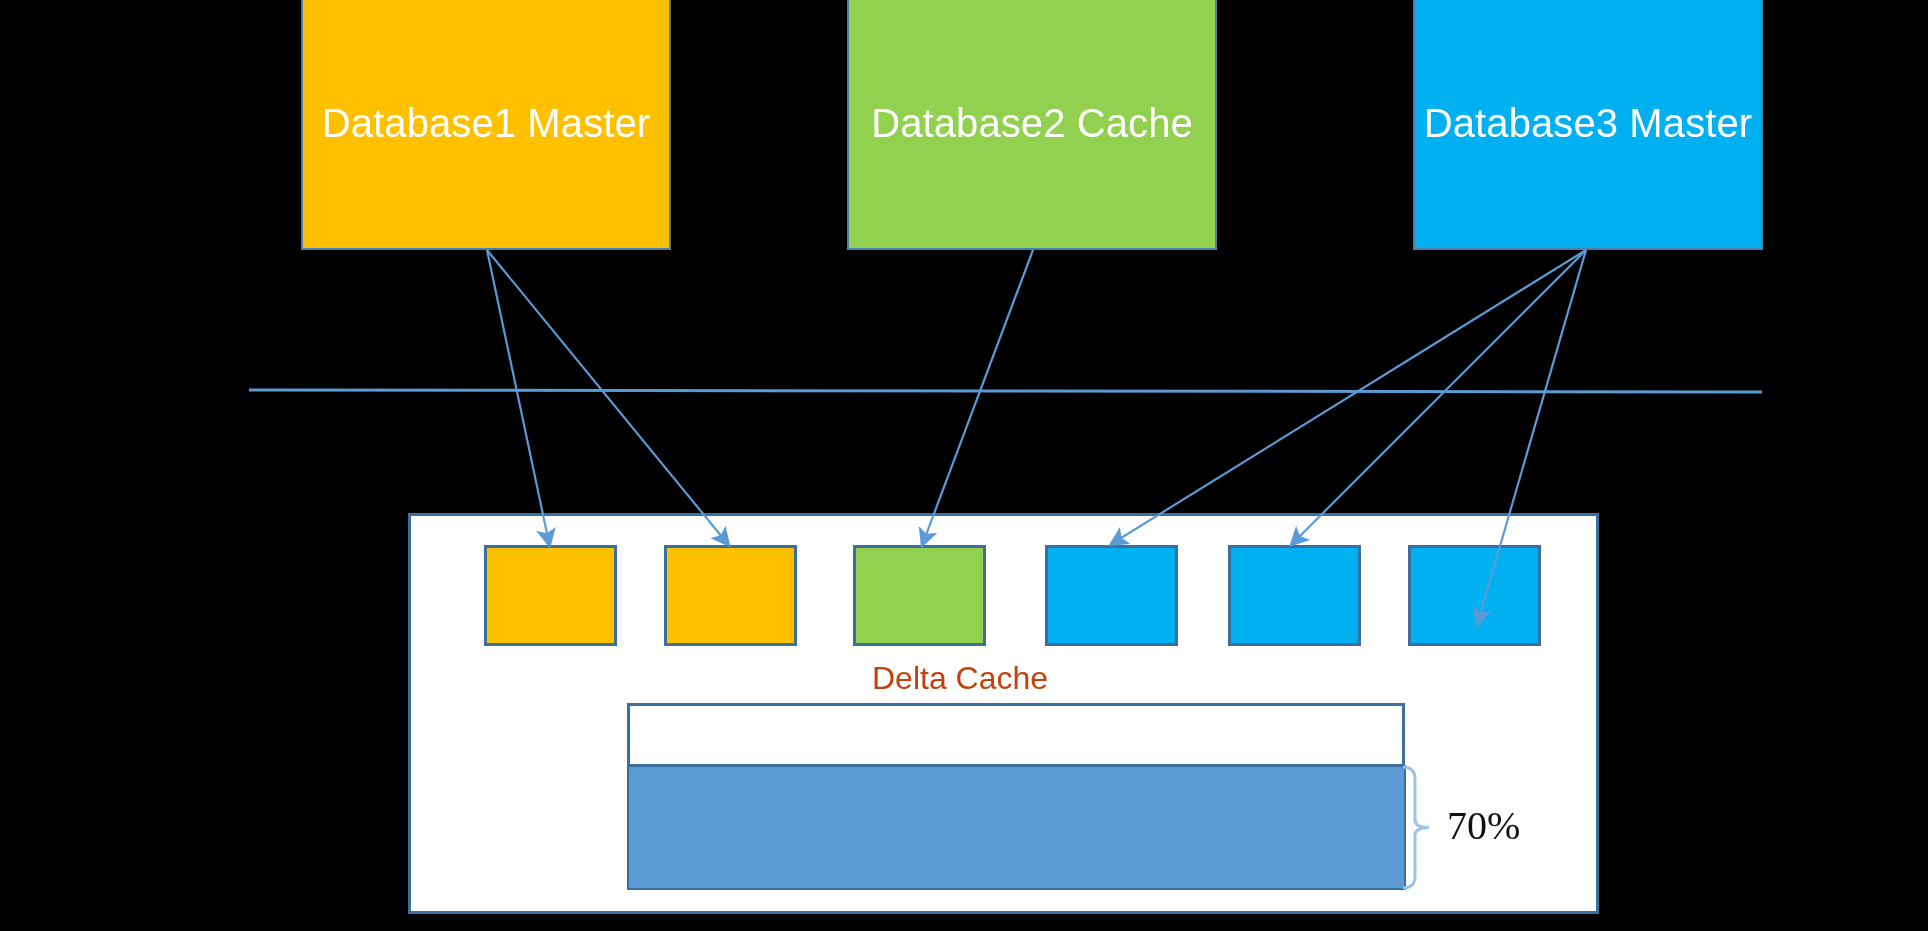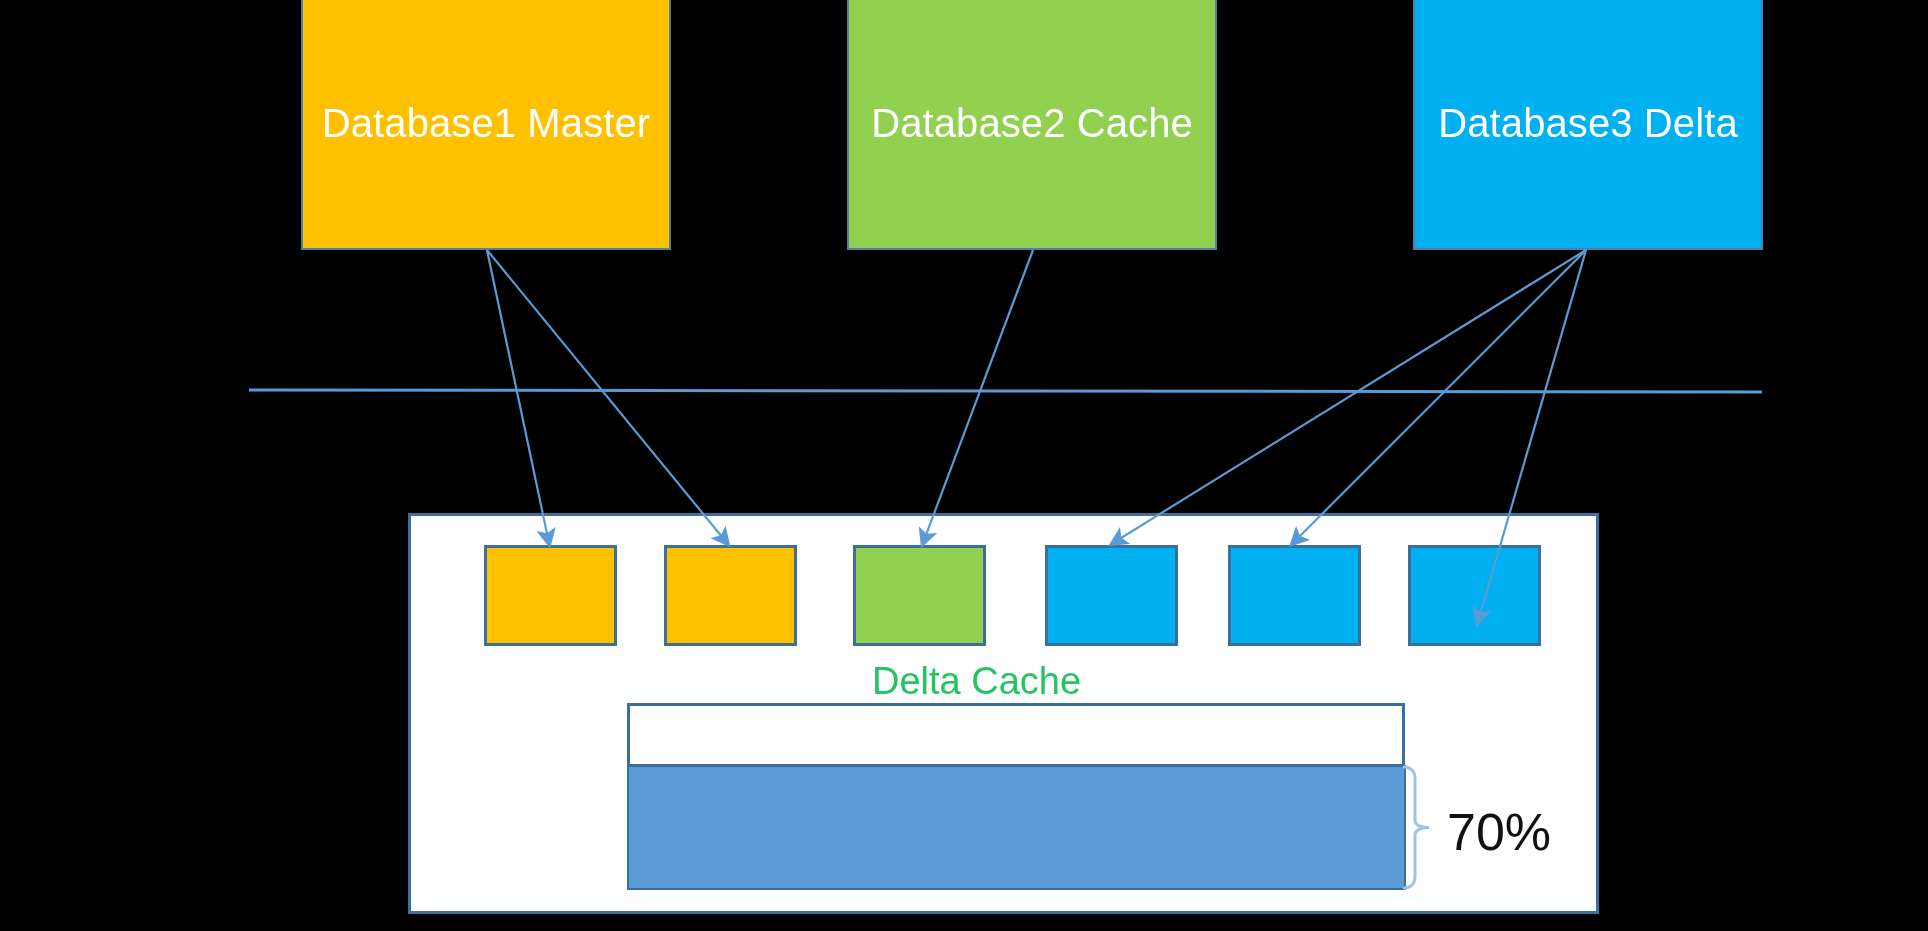--- a/index.html
+++ b/index.html
@@ -35,41 +35,42 @@
     background: #ffffff;
     border: 3px solid #3b6f9e;
   }
   .cache-chip {
     position: absolute;
     box-sizing: border-box;
     border: 3px solid #3b6f9e;
   }
   .cache-label {
     position: absolute;
-    color: #22c55e;
-    font-size: 38px;
+    color: #c2410c;
+    font-size: 32px;
     white-space: nowrap;
   }
   .bar-empty {
     position: absolute;
     box-sizing: border-box;
     background: #ffffff;
     border: 3px solid #3b6f9e;
   }
   .bar-fill {
     position: absolute;
     box-sizing: border-box;
     background: #5b9bd5;
     border: 2px solid #3b6f9e;
   }
   .pct-label {
     position: absolute;
     color: #111111;
-    font-size: 52px;
+    font-size: 40px;
     white-space: nowrap;
+    font-family: Liberation Serif, serif;
   }
   svg.overlay {
     position: absolute;
     left: 0;
     top: 0;
     width: 1928px;
     height: 931px;
     pointer-events: none;
   }
 </style>
@@ -78,21 +79,21 @@
 
 <div id="canvas">
 
   <div class="master-box" style="left: 266px; top: -4px; width: 370px; height: 254px; background: rgb(255, 192, 0);">
     <span>Database1 Master</span>
   </div>
   <div class="master-box" style="left: 812px; top: -4px; width: 370px; height: 254px; background: rgb(146, 208, 80);">
     <span>Database2 Cache</span>
   </div>
   <div class="master-box" style="left: 1378px; top: -4px; width: 350px; height: 254px; background: rgb(0, 176, 240);">
-    <span>Database3 Delta</span>
+    <span>Database3 Master</span>
   </div>
 
   <div class="cache-panel" id="cache-panel" style="left: 373px; top: 513px; width: 1191px; height: 401px;"></div>
 
   <div class="cache-chip" style="left: 449px; top: 545px; width: 133px; height: 101px; background: rgb(255, 192, 0);"></div>
   <div class="cache-chip" style="left: 629px; top: 545px; width: 133px; height: 101px; background: rgb(255, 192, 0);"></div>
   <div class="cache-chip" style="left: 818px; top: 545px; width: 133px; height: 101px; background: rgb(146, 208, 80);"></div>
   <div class="cache-chip" style="left: 1010px; top: 545px; width: 133px; height: 101px; background: rgb(0, 176, 240);"></div>
   <div class="cache-chip" style="left: 1193px; top: 545px; width: 133px; height: 101px; background: rgb(0, 176, 240);"></div>
   <div class="cache-chip" style="left: 1373px; top: 545px; width: 133px; height: 101px; background: rgb(0, 176, 240);"></div>

